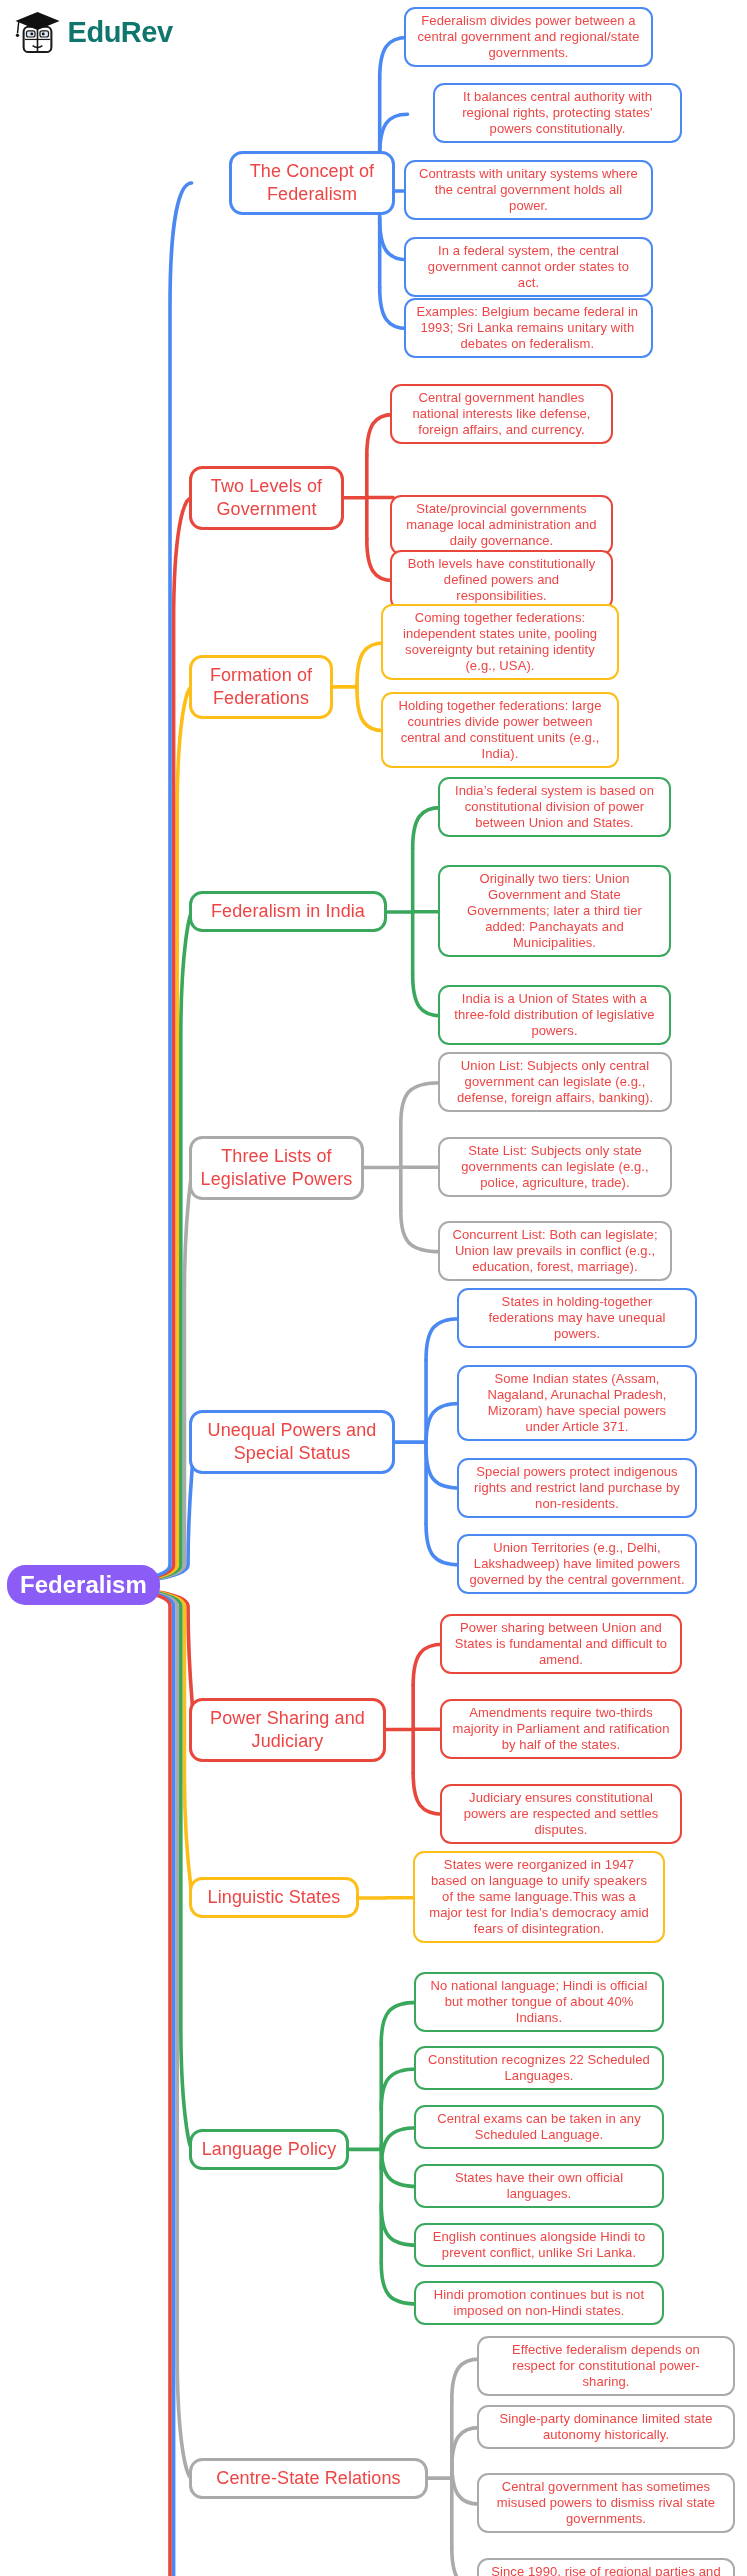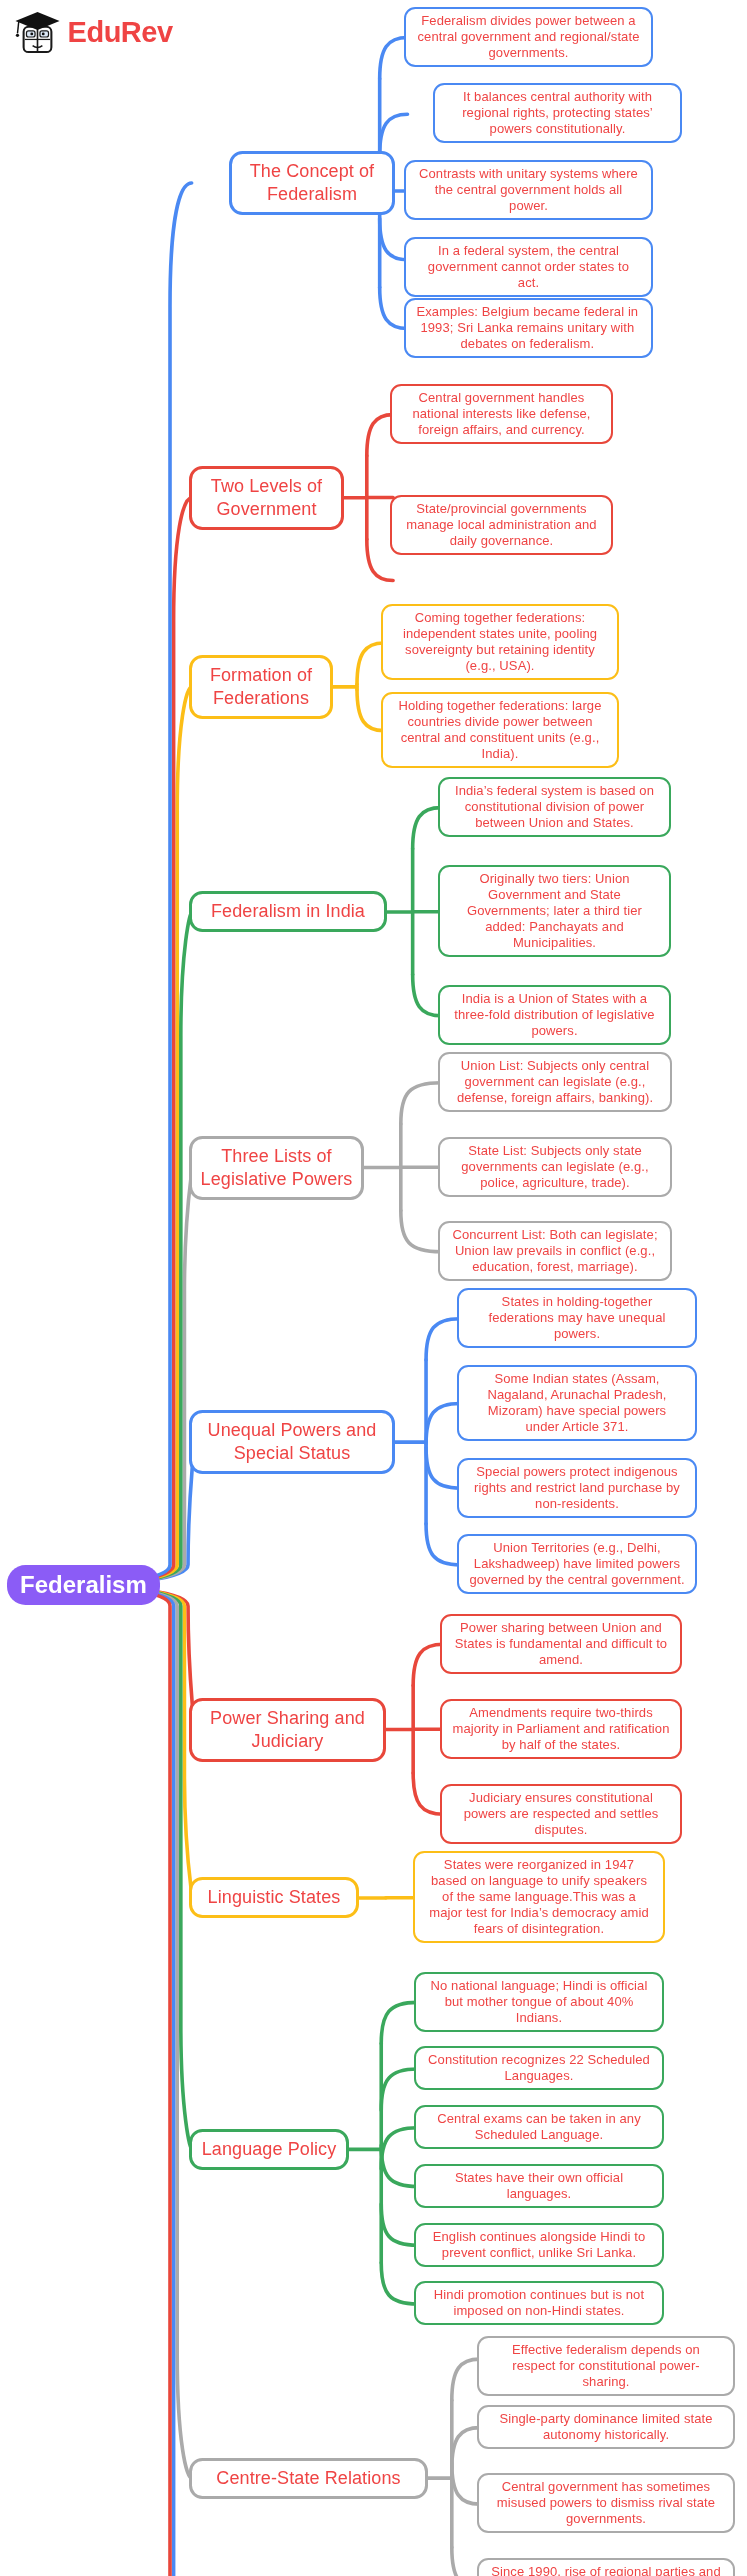--- a/index.html
+++ b/index.html
@@ -22,21 +22,21 @@
     padding:6.2px 5.2px;letter-spacing:0.1px;
   }
   .root{
     background:#8b5cf6;color:#ffffff;font-weight:700;font-size:24px;
     border-radius:18.5px;padding:5.2px 13.4px;height:40px;z-index:3;
   }
   #logo{
     position:absolute;left:13.4px;top:8.2px;display:flex;align-items:center;gap:5.2px;z-index:4;
     cursor:pointer;
   }
-  #logo .brand{font-size:29px;font-weight:700;color:#ef4444;letter-spacing:-0.5px;}
+  #logo .brand{font-size:29px;font-weight:700;color:#0f766e;letter-spacing:-0.5px;}
 </style>
 </head>
 <body>
 
 <div id="canvas">
   <svg id="wires" width="747" height="3167" viewBox="0 0 1450 6147">
       <path d="M 59 3077 Q 365 3077 365 3037 C 365 2869 383 2799 372 2799" stroke="#4A89F3" stroke-width="7" fill="none" stroke-linecap="round"></path>
       <path d="M 59 3077 Q 365 3077 365 3117 C 365 3287 383 3357 372 3357" stroke="#E8473B" stroke-width="7" fill="none" stroke-linecap="round"></path>
       <path d="M 59 3077 Q 358 3077 358 3117 L 358 3444 C 358 3614 376 3684 372 3684" stroke="#FCBE17" stroke-width="7" fill="none" stroke-linecap="round"></path>
       <path d="M 59 3077 Q 358 3077 358 3037 L 358 2506 C 358 2336 376 2266 372 2266" stroke="#AAAAAA" stroke-width="7" fill="none" stroke-linecap="round"></path>
@@ -132,20 +132,21 @@
 
   <div class="node root" id="rootNode" style="left:6.7px;top:1565px;">Federalism</div>
 <div class="node leaf" style="left: 404px; max-width: 249px; border-color: rgb(74, 137, 243); top: 6.7px;">Federalism divides power between a central government and regional/state governments.</div>
     <div class="node leaf" style="left: 404px; max-width: 249px; border-color: rgb(74, 137, 243); top: 83px; margin-left: 29px;">It balances central authority with regional rights, protecting states’ powers constitutionally.</div>
     <div class="node leaf" style="left: 404px; max-width: 249px; border-color: rgb(74, 137, 243); top: 160px;">Contrasts with unitary systems where the central government holds all power.</div>
     <div class="node leaf" style="left: 404px; max-width: 249px; border-color: rgb(74, 137, 243); top: 237px;">In a federal system, the central government cannot order states to act.</div>
     <div class="node leaf" style="left: 404px; max-width: 249px; border-color: rgb(74, 137, 243); top: 298px; padding-left: 8px;">Examples: Belgium became federal in 1993; Sri Lanka remains unitary with debates on federalism.</div>
     <div class="node topic" style="left: 189px; width: 166px; border-color: rgb(74, 137, 243); top: 151px; margin-left: 40px;">The Concept of Federalism</div>
     <div class="node leaf" style="left: 390px; max-width: 223px; border-color: rgb(232, 71, 59); top: 384px;">Central government handles national interests like defense, foreign affairs, and currency.</div>
     <div class="node leaf" style="left: 390px; max-width: 223px; border-color: rgb(232, 71, 59); top: 467px; margin-top: 28px;">State/provincial governments manage local administration and daily governance.</div>
+    <div class="node leaf" style="left: 390px; max-width: 223px; border-color: rgb(232, 71, 59); top: 550px;">Both levels have constitutionally defined powers and responsibilities.</div>
     <div class="node topic" style="left: 189px; width: 155px; border-color: rgb(232, 71, 59); top: 466px;">Two Levels of Government</div>
     <div class="node leaf" style="left: 381px; max-width: 238px; border-color: rgb(252, 190, 23); top: 604px;">Coming together federations: independent states unite, pooling sovereignty but retaining identity (e.g., USA).</div>
     <div class="node leaf" style="left: 381px; max-width: 238px; border-color: rgb(252, 190, 23); top: 692px;">Holding together federations: large countries divide power between central and constituent units (e.g., India).</div>
     <div class="node topic" style="left: 189px; width: 144px; border-color: rgb(252, 190, 23); top: 655px;">Formation of Federations</div>
     <div class="node leaf" style="left: 438px; max-width: 233px; border-color: rgb(58, 168, 92); top: 777px;">India’s federal system is based on constitutional division of power between Union and States.</div>
     <div class="node leaf" style="left: 438px; max-width: 233px; border-color: rgb(58, 168, 92); top: 865px;">Originally two tiers: Union Government and State Governments; later a third tier added: Panchayats and Municipalities.</div>
     <div class="node leaf" style="left: 438px; max-width: 233px; border-color: rgb(58, 168, 92); top: 985px;">India is a Union of States with a three-fold distribution of legislative powers.</div>
     <div class="node topic" style="left: 189px; width: 198px; border-color: rgb(58, 168, 92); top: 891px;">Federalism in India</div>
     <div class="node leaf" style="left: 438px; max-width: 234px; border-color: rgb(170, 170, 170); top: 1052px;">Union List: Subjects only central government can legislate (e.g., defense, foreign affairs, banking).</div>
     <div class="node leaf" style="left: 438px; max-width: 234px; border-color: rgb(170, 170, 170); top: 1137px;">State List: Subjects only state governments can legislate (e.g., police, agriculture, trade).</div>

